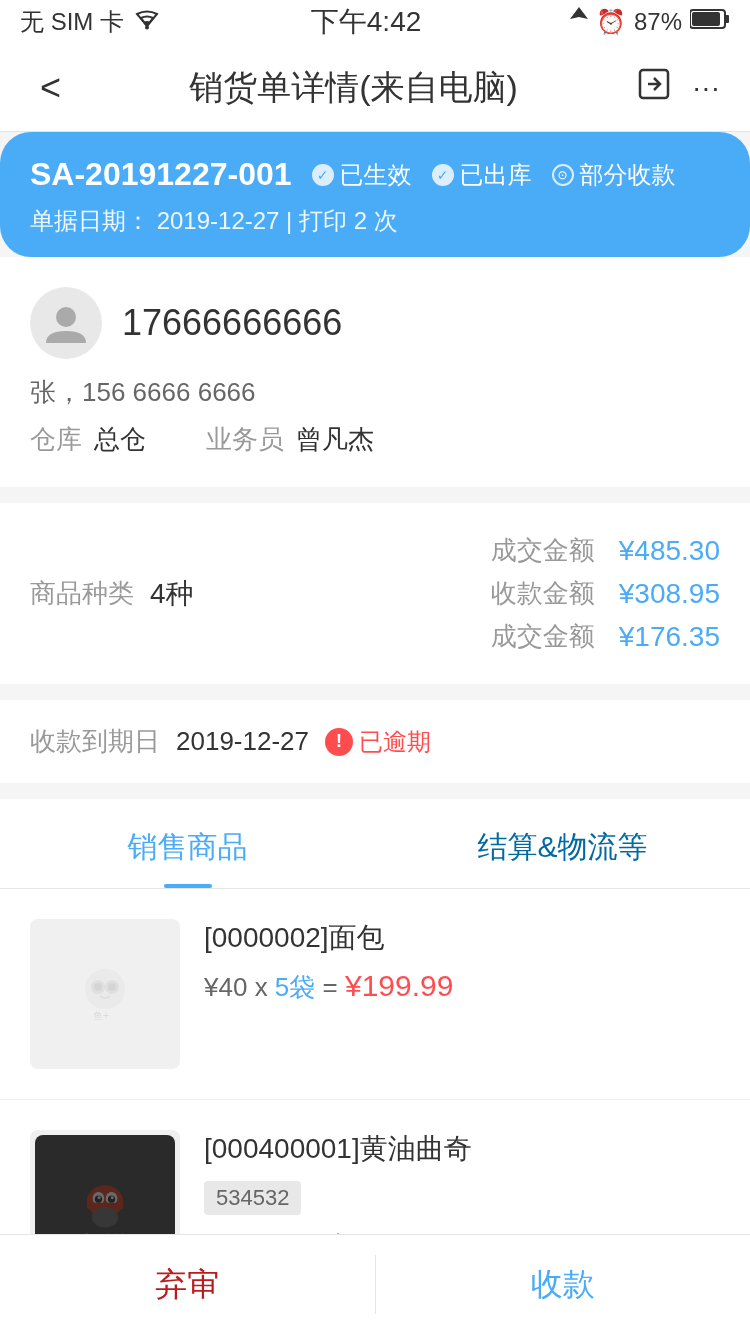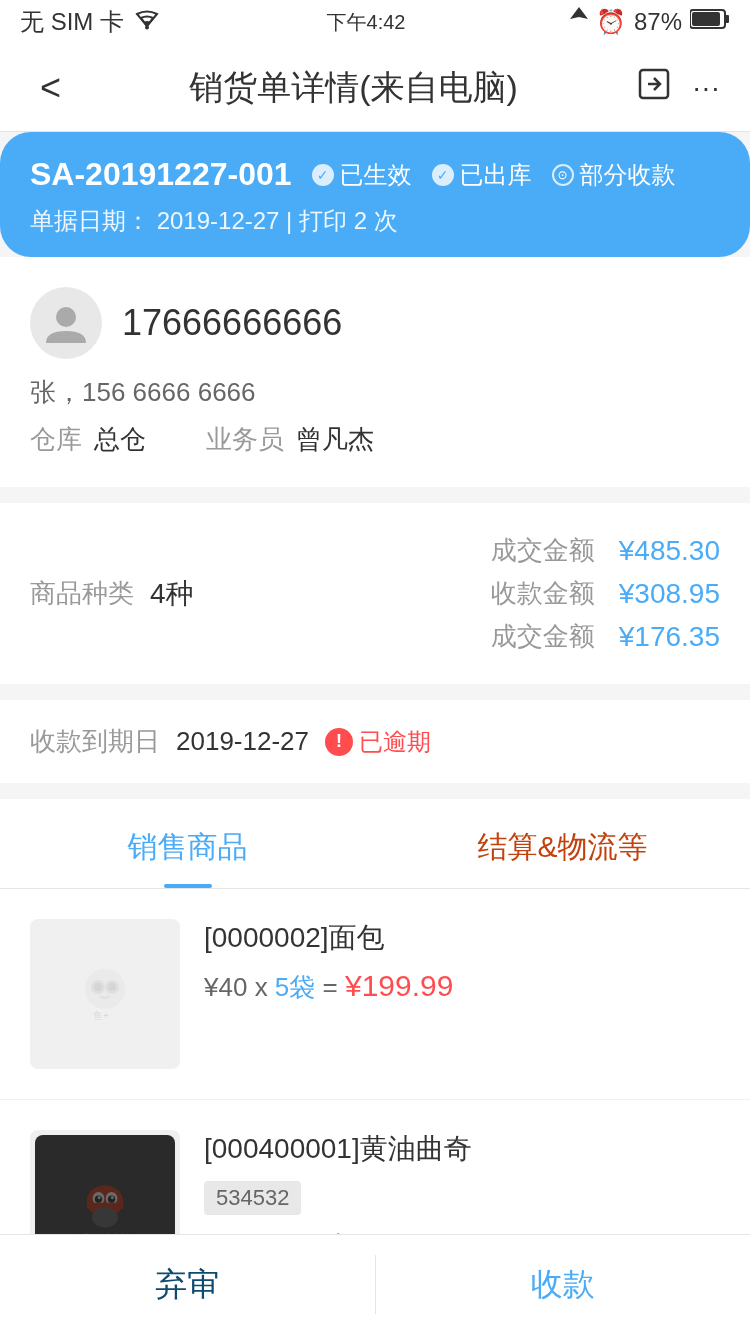--- a/index.html
+++ b/index.html
@@ -23,21 +23,21 @@
       padding: 0 20px;
       font-size: 24px;
       font-weight: 500;
     }
     .status-bar-left {
       display: flex;
       align-items: center;
       gap: 8px;
     }
     .status-bar-center {
-      font-size: 20px;
+      font-size: 28px;
       font-weight: 500;
     }
     .status-bar-right {
       display: flex;
       align-items: center;
       gap: 8px;
       font-size: 24px;
     }
 
     
@@ -262,21 +262,21 @@
     }
     .tabs-row {
       display: flex;
       border-bottom: 1px solid #e5e5e5;
     }
     .tab-item {
       flex: 1;
       text-align: center;
       padding: 28px 0 20px;
       font-size: 30px;
-      color: #c2410c;
+      color: #0369a1;
       cursor: pointer;
       position: relative;
     }
     .tab-item.active {
       color: #4AABF7;
     }
     .tab-item.active::after {
       content: '';
       position: absolute;
       bottom: 0;
@@ -359,21 +359,21 @@
     }
     .bottom-btn {
       flex: 1;
       display: flex;
       align-items: center;
       justify-content: center;
       font-size: 32px;
       cursor: pointer;
     }
     .bottom-btn-cancel {
-      color: #0c4a6e;
+      color: #b91c1c;
     }
     .bottom-btn-pay {
       color: #4AABF7;
     }
     .bottom-divider {
       width: 1px;
       background: #e5e5e5;
       margin: 20px 0;
     }
 

